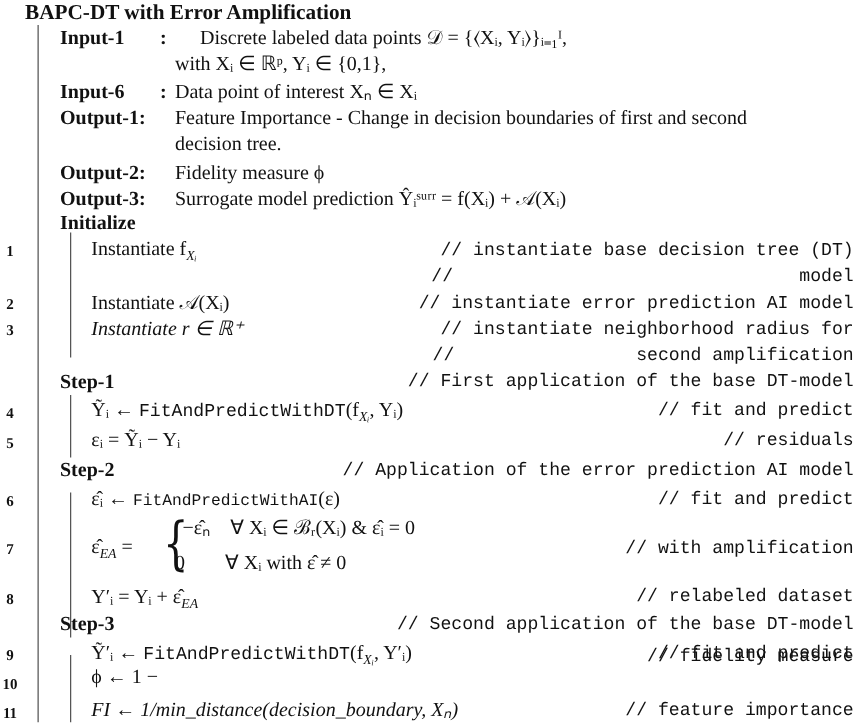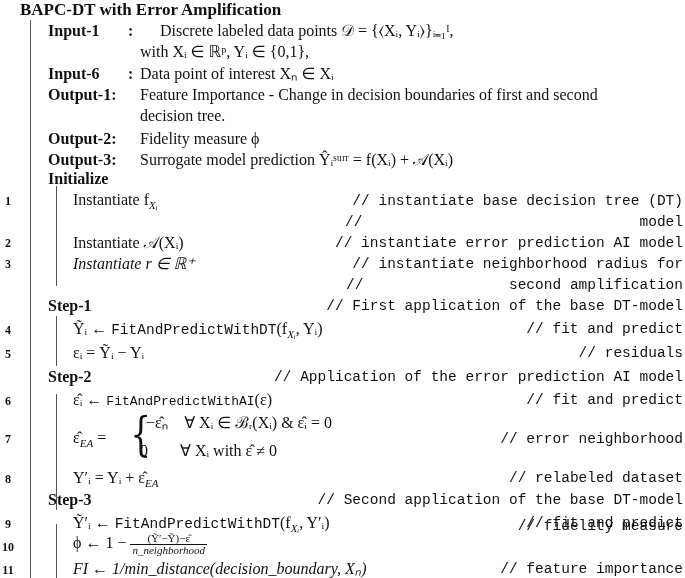--- a/index.html
+++ b/index.html
@@ -97,41 +97,41 @@
   <div class="line" style="left:73px;top:391px;"><span>ε̂ᵢ ← </span><span class="mono" style="font-size:13px">FitAndPredictWithAI</span><span>(ε)</span></div>
   <div class="cmt" style="right:2px;top:391px;">// fit and predict</div>
 </div>
 
 <div>
   <div class="num" style="top:432px;">7</div>
   <div class="line" style="left:73px;top:429px;"><span>ε̂</span><sub class="it">EA</sub><span> =</span></div>
   <div class="brace" style="left:126px;top:411px;">{</div>
   <div class="line" style="left:146px;top:414px;white-space:pre;">−ε̂ₙ    ∀ Xᵢ ∈ ℬᵣ(Xᵢ) &amp; ε̂ᵢ = 0</div>
   <div class="line" style="left:140px;top:442px;white-space:pre;">0        ∀ Xᵢ with ε̂ ≠ 0</div>
-  <div class="cmt" style="right:2px;top:430px;">// error neighborhood</div>
+  <div class="cmt" style="right:2px;top:430px;">// with amplification</div>
 </div>
 
 <div>
   <div class="num" style="top:472px;">8</div>
   <div class="line" style="left:73px;top:469px;"><span>Y′ᵢ = Yᵢ + ε̂</span><sub class="it">EA</sub></div>
   <div class="cmt" style="right:2px;top:469px;">// relabeled dataset</div>
 </div>
 
 <div class="line bold" style="left:48px;top:491px;">Step-3</div>
 <div class="cmt" style="right:2px;top:491px;">// Second application of the base DT-model</div>
 
 <div>
   <div class="num" style="top:517px;">9</div>
   <div class="line" style="left:73px;top:514px;"><span>Ỹ′ᵢ ← </span><span class="mono" style="font-size:14.5px">FitAndPredictWithDT</span><span>(f</span><sub class="it">Xᵢ</sub><span>, Y′ᵢ)</span></div>
   <div class="cmt" style="right:2px;top:514px;">// fit and predict</div>
 </div>
 
 <div>
   <div class="num" style="top:540px;">10</div>
-  <div class="line" style="left:73px;top:533px;"><span>ϕ ← 1 − </span><span class="frac"><span class="n">(Ỹ′−Ỹ)−ε̂</span><span class="d">n_neighborhood</span></span></div>
+  <div class="line" style="left:73px;top:533px;"><span>ϕ ← 1 − </span></div>
   <div class="cmt" style="right:2px;top:517px;">// fidelity measure</div>
 </div>
 
 <div>
   <div class="num" style="top:563px;">11</div>
   <div class="line it" style="left:73px;top:560px;">FI ← 1/min_distance(decision_boundary, Xₙ)</div>
   <div class="cmt" style="right:2px;top:560px;">// feature importance</div>
 </div>
 
 </body></html>

